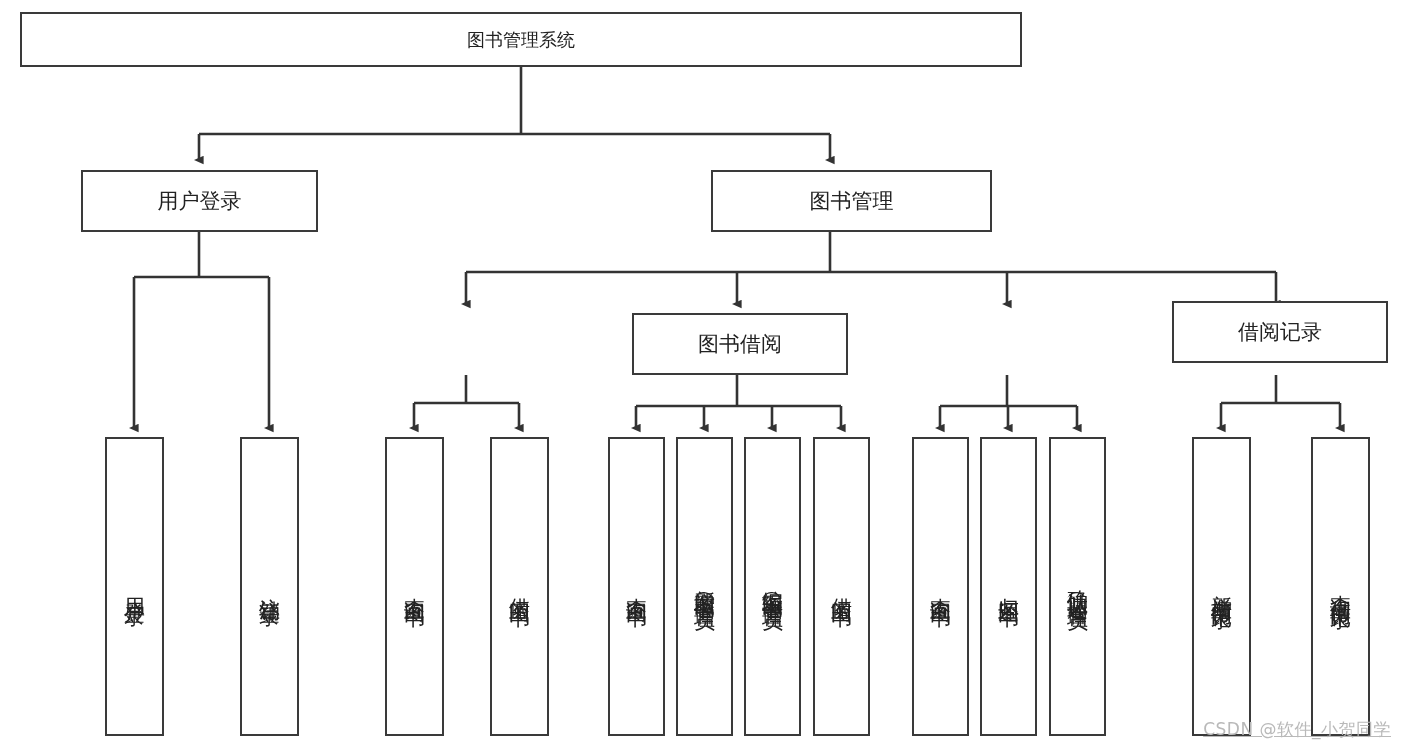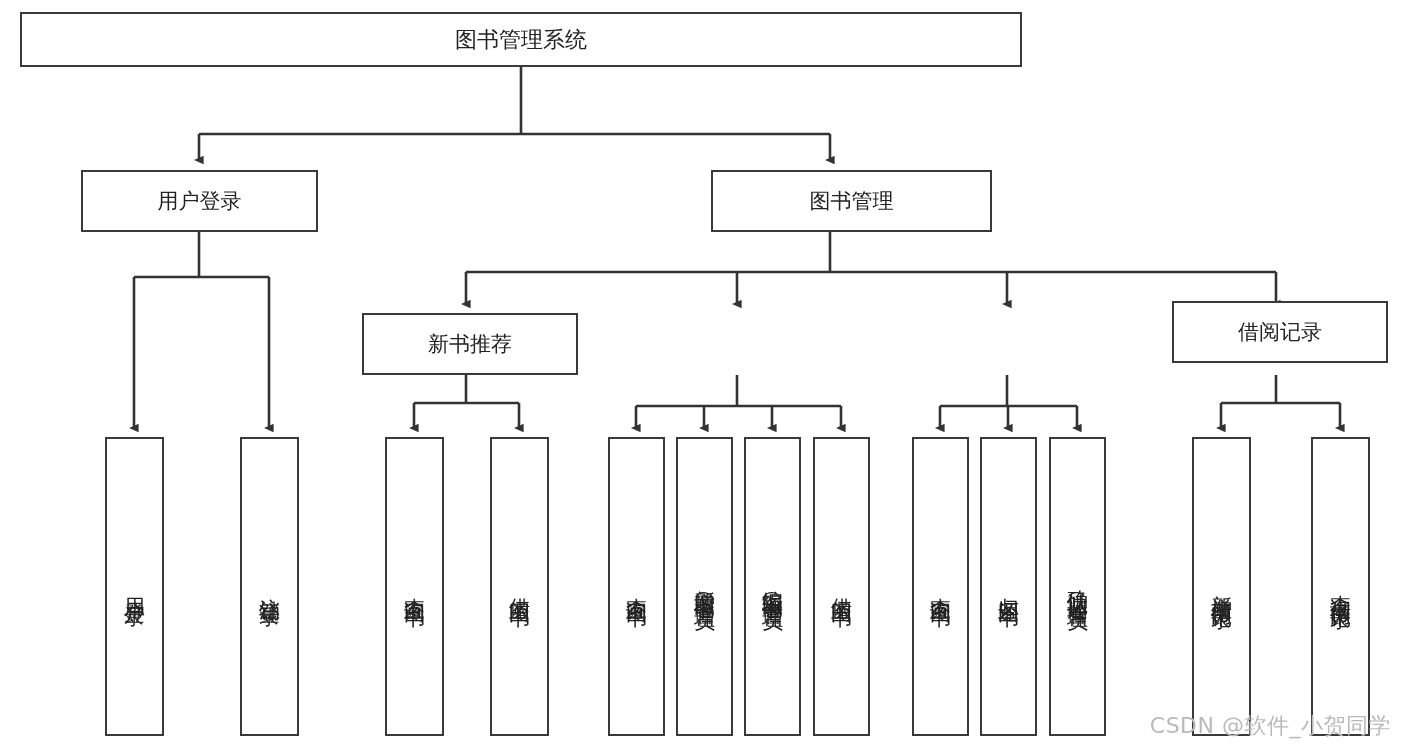--- a/index.html
+++ b/index.html
@@ -40,43 +40,44 @@
   .node .label {
     color: #222222;
     text-align: center;
     line-height: 1.18;
     white-space: pre;
   }
   .node.horizontal .label {
     font-size: 21px;
   }
   .node.root .label {
-    font-size: 22px;
+    font-size: 18px;
   }
   .node.vertical {
     align-items: center;
     justify-content: center;
   }
   .node.vertical .label {
     writing-mode: vertical-rl;
     text-orientation: upright;
     font-size: 21px;
     letter-spacing: 3px;
     line-height: 1.05;
     white-space: nowrap;
   }
   .watermark {
     position: absolute;
     right: 14px;
     bottom: 6px;
-    font-size: 22px;
+    font-size: 17px;
     color: #b9b9b9;
     letter-spacing: 0.5px;
     white-space: nowrap;
     pointer-events: none;
+    text-decoration: underline;
   }
 </style>
 </head>
 <body>
 
 <div id="diagram-root">
 
   <svg class="wires" viewBox="0 0 1405 747">
     <defs>
       <marker id="arrowhead" markerWidth="10" markerHeight="10" refX="4.2" refY="5" orient="auto" markerUnits="userSpaceOnUse">
@@ -133,24 +134,24 @@
   </div>
 
   <div class="node horizontal" style="left:81px; top:170px; width:237px; height:62px;">
     <span class="label">用户登录</span>
   </div>
 
   <div class="node horizontal" style="left:711px; top:170px; width:281px; height:62px;">
     <span class="label">图书管理</span>
   </div>
 
-  <div class="node horizontal" style="left:362px; top:313px; width:216px; height:62px;">
-    <span class="label">新书推荐</span>
-  </div>
-
+
+  <div class="node horizontal" style="left:632px; top:313px; width:216px; height:62px;">
+    <span class="label">图书借阅</span>
+  </div>
 
 
   <div class="node horizontal" style="left:1172px; top:301px; width:216px; height:62px;">
     <span class="label">借阅记录</span>
   </div>
 
   <div class="node vertical" style="left:105px; top:437px; width:59px; height:299px;">
     <span class="label">用户登录</span>
   </div>
 

